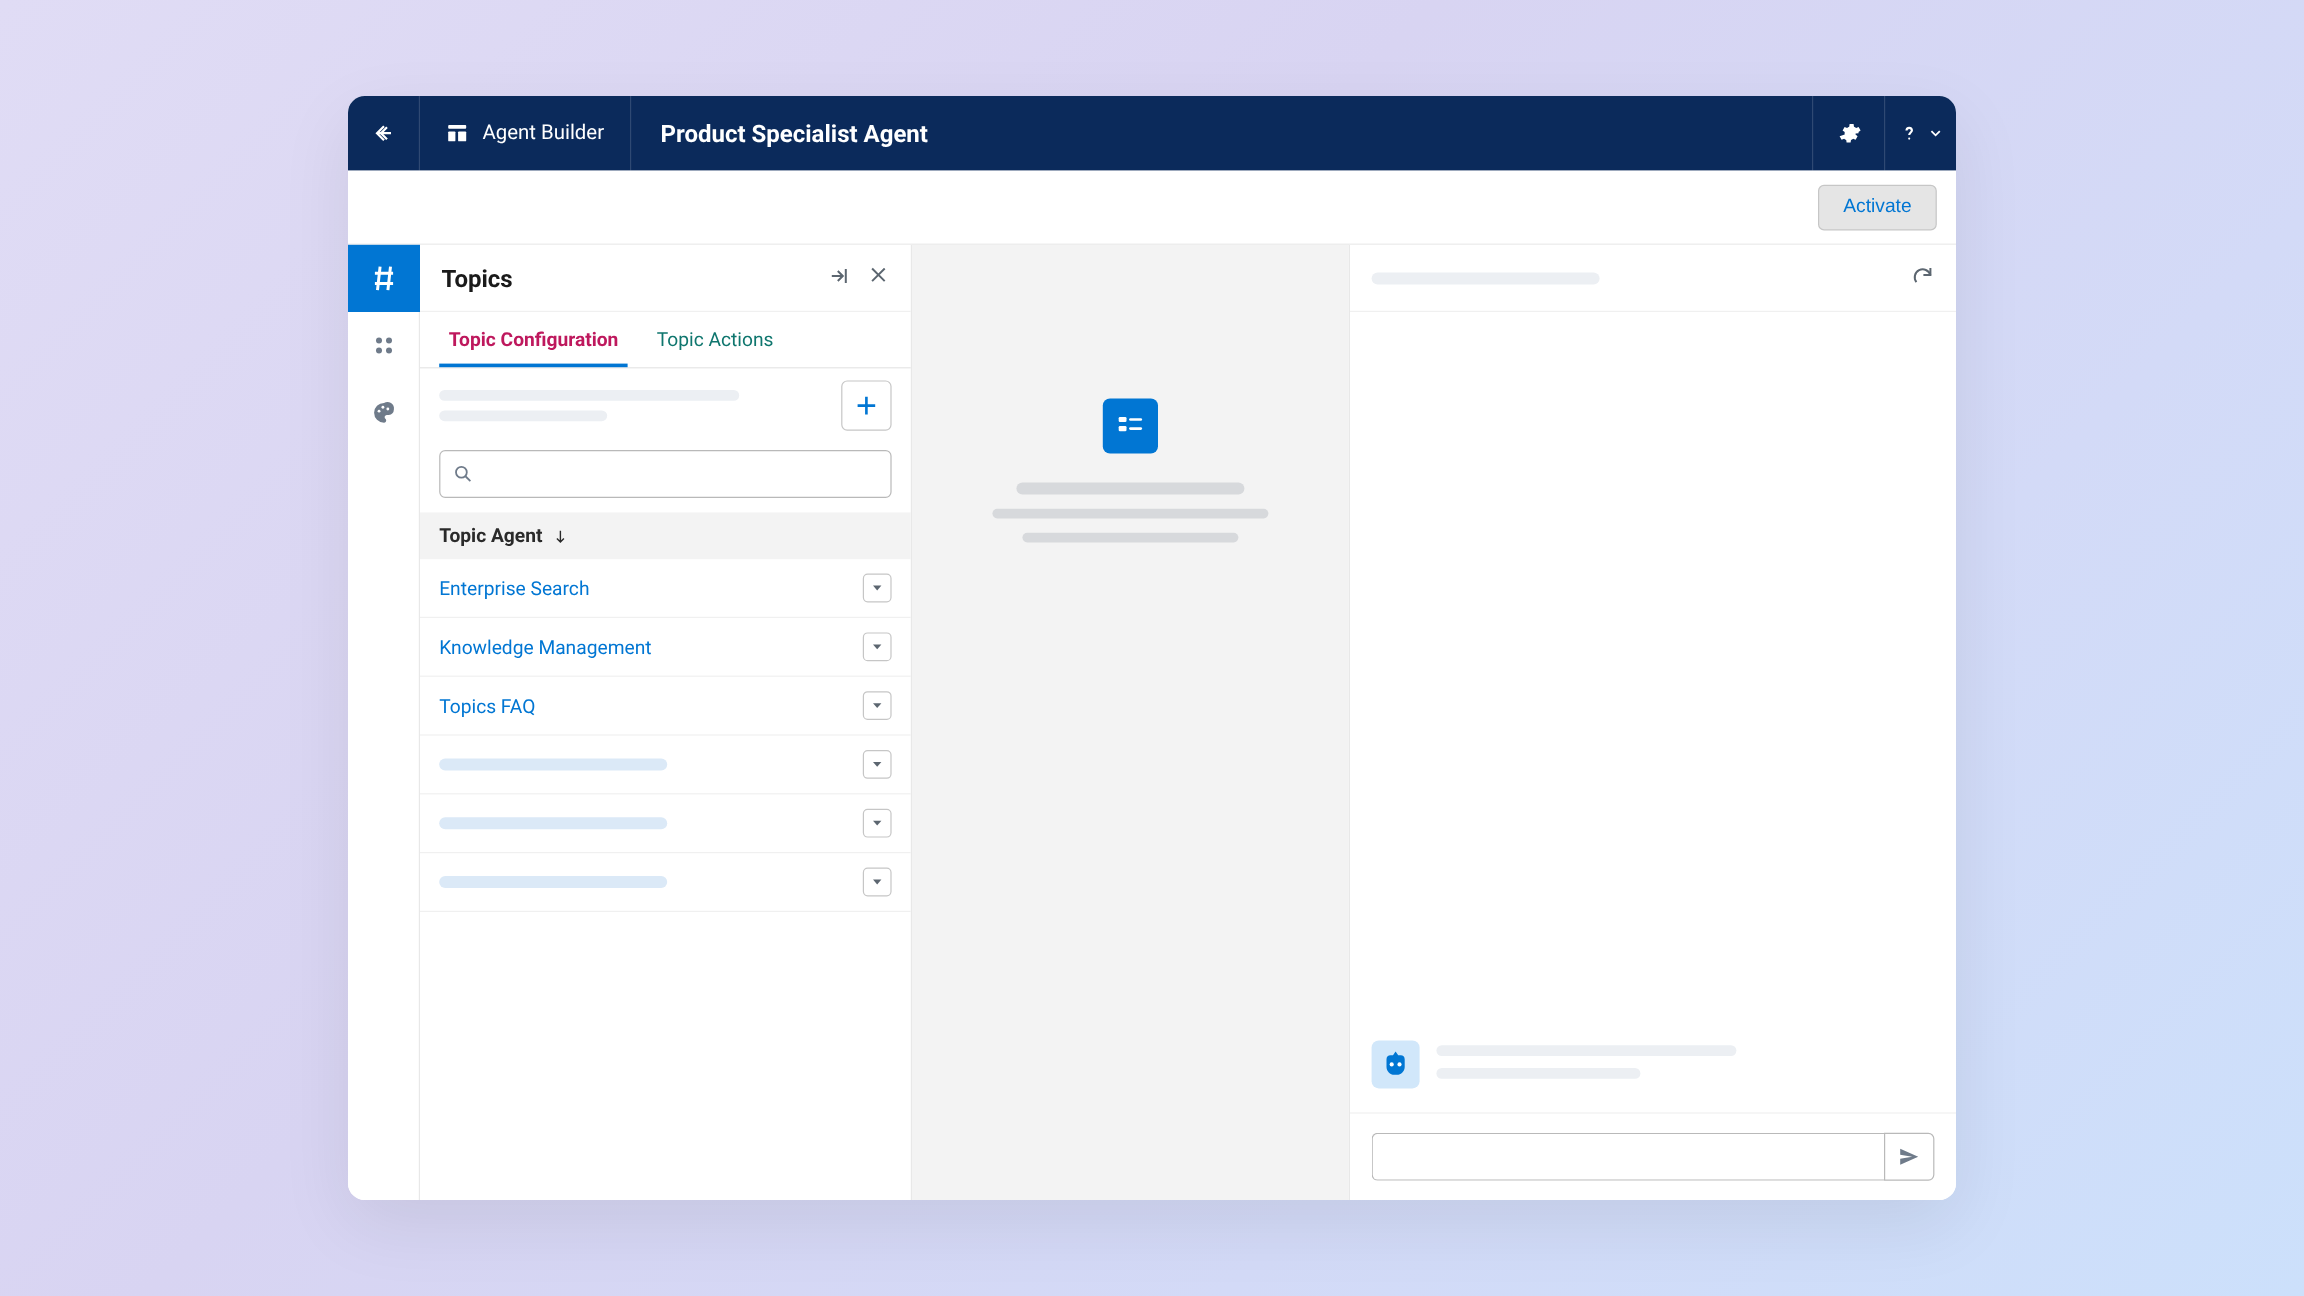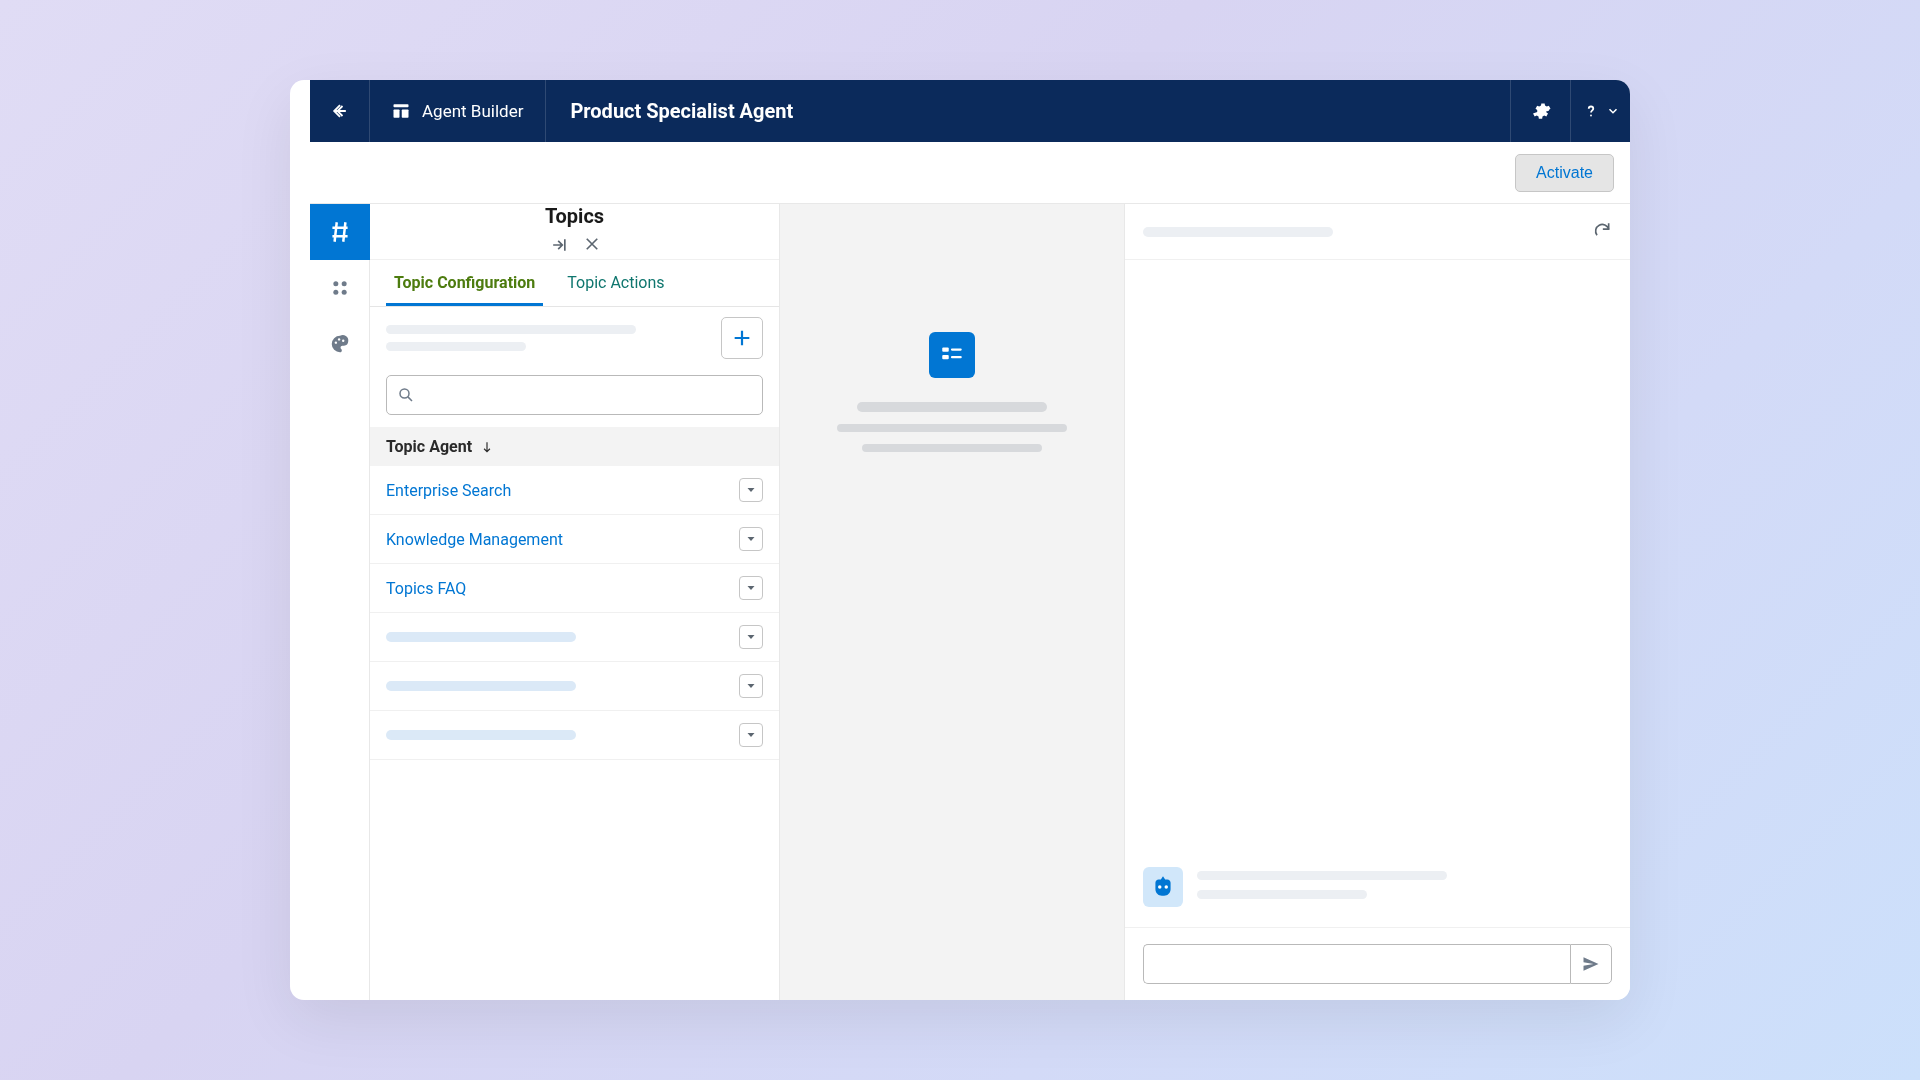--- a/index.html
+++ b/index.html
@@ -8,21 +8,21 @@
   width: 1920px; height: 1080px;
   background: linear-gradient(135deg, #e0dcf5 0%, #d8d4f2 40%, #d3daf7 70%, #cce0fb 100%);
   display: flex; align-items: center; justify-content: center;
 }
 .window {
   width: 1340px; height: 920px;
   background: #fff;
   border-radius: 14px;
   overflow: hidden;
   box-shadow: 0 20px 60px rgba(0,0,0,0.08);
-  display: flex; flex-direction: column; padding-left: 20px;
+  display: flex; flex-direction: column;
 }
 .titlebar {
   height: 62px;
   background: #0b2a5b;
   display: flex; align-items: center;
   color: #fff;
 }
 .tb-seg { height: 100%; display: flex; align-items: center; }
 .tb-back { width: 60px; justify-content: center; border-right: 1px solid rgba(255,255,255,0.15); cursor: pointer; }
 .tb-app { padding: 0 22px; gap: 12px; border-right: 1px solid rgba(255,255,255,0.15); }
@@ -43,27 +43,27 @@
 .leftrail {
   width: 60px; background: #fff; border-right: 1px solid #e8e8e8;
   display: flex; flex-direction: column; align-items: center;
 }
 .rail-item { width: 60px; height: 56px; display: flex; align-items: center; justify-content: center; cursor: pointer; }
 .rail-item.active { background: #0176d3; }
 .sidepanel {
   width: 410px; background: #fff; border-right: 1px solid #e8e8e8;
   display: flex; flex-direction: column;
 }
-.sp-header { height: 56px; display: flex; align-items: center; padding: 0 18px; border-bottom: 1px solid #f0f0f0; flex-direction: column; }
+.sp-header { height: 56px; display: flex; align-items: center; padding: 0 18px; border-bottom: 1px solid #f0f0f0; }
 .sp-title { font-weight: 700; font-size: 20px; color: #1a1a1a; flex: 1; }
 .sp-hdr-icons { display: flex; gap: 14px; }
 .sp-hdr-icons svg { cursor: pointer; }
 .tabs { display: flex; padding-left: 16px; border-bottom: 1px solid #e5e5e5; }
 .tab { padding: 13px 8px 11px; margin-right: 16px; font-size: 16px; color: #0f766e; cursor: pointer; border-bottom: 3px solid transparent; }
-.tab.active { font-weight: 700; color: #4d7c0f; border-bottom-color: #0176d3; }
+.tab.active { font-weight: 700; color: #be185d; border-bottom-color: #0176d3; }
 .toprow { display: flex; align-items: center; padding: 10px 16px 8px 16px; gap: 10px; }
 .skl { background: #eceff3; border-radius: 999px; }
 .toprow-lines { flex: 1; display: flex; flex-direction: column; gap: 8px; }
 .btn-add { width: 42px; height: 42px; border: 1px solid #c6c6c6; border-radius: 5px; background: #fff; display: flex; align-items: center; justify-content: center; cursor: pointer; }
 .search { margin: 8px 16px 12px; position: relative; }
 .search input { width: 100%; height: 40px; border: 1px solid #b9b9b9; border-radius: 5px; padding-left: 38px; font-size: 15px; }
 .search svg { position: absolute; left: 11px; top: 11px; }
 .tbl-head { background: #f3f3f3; padding: 10px 16px; display: flex; align-items: center; gap: 8px; font-weight: 700; color: #2a2a2a; }
 .row { display: flex; align-items: center; padding: 12px 16px; border-bottom: 1px solid #f0f0f0; }
 .row > span:first-child { flex: 1; color: #0176d3; font-size: 16px; cursor: pointer; }

